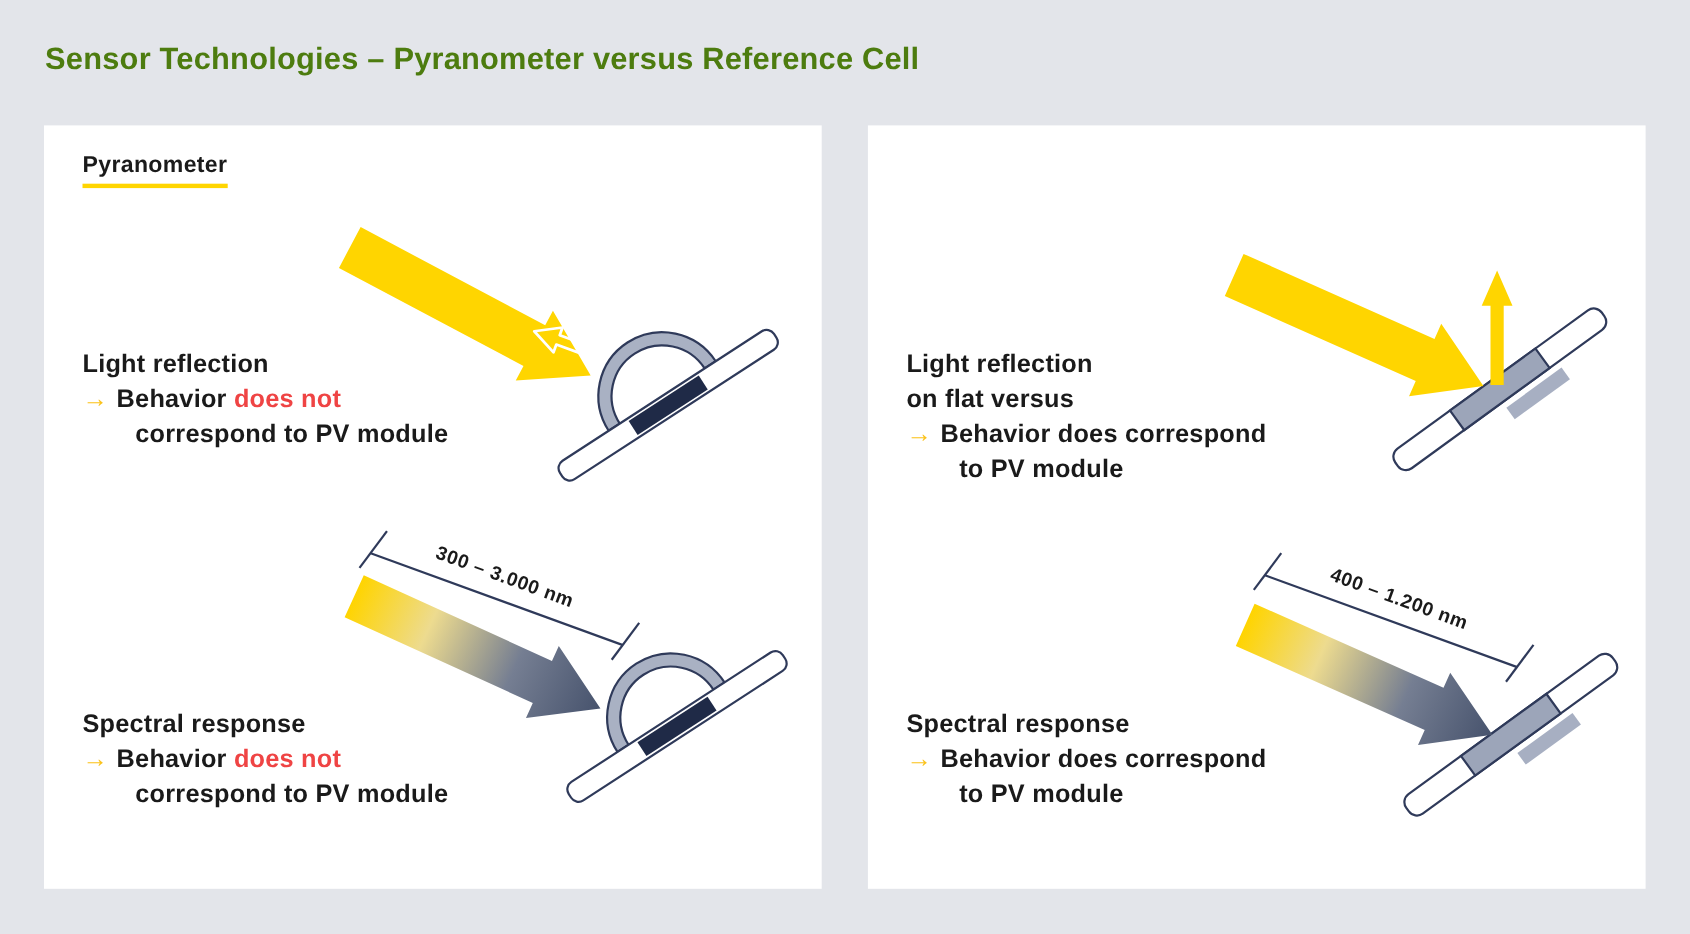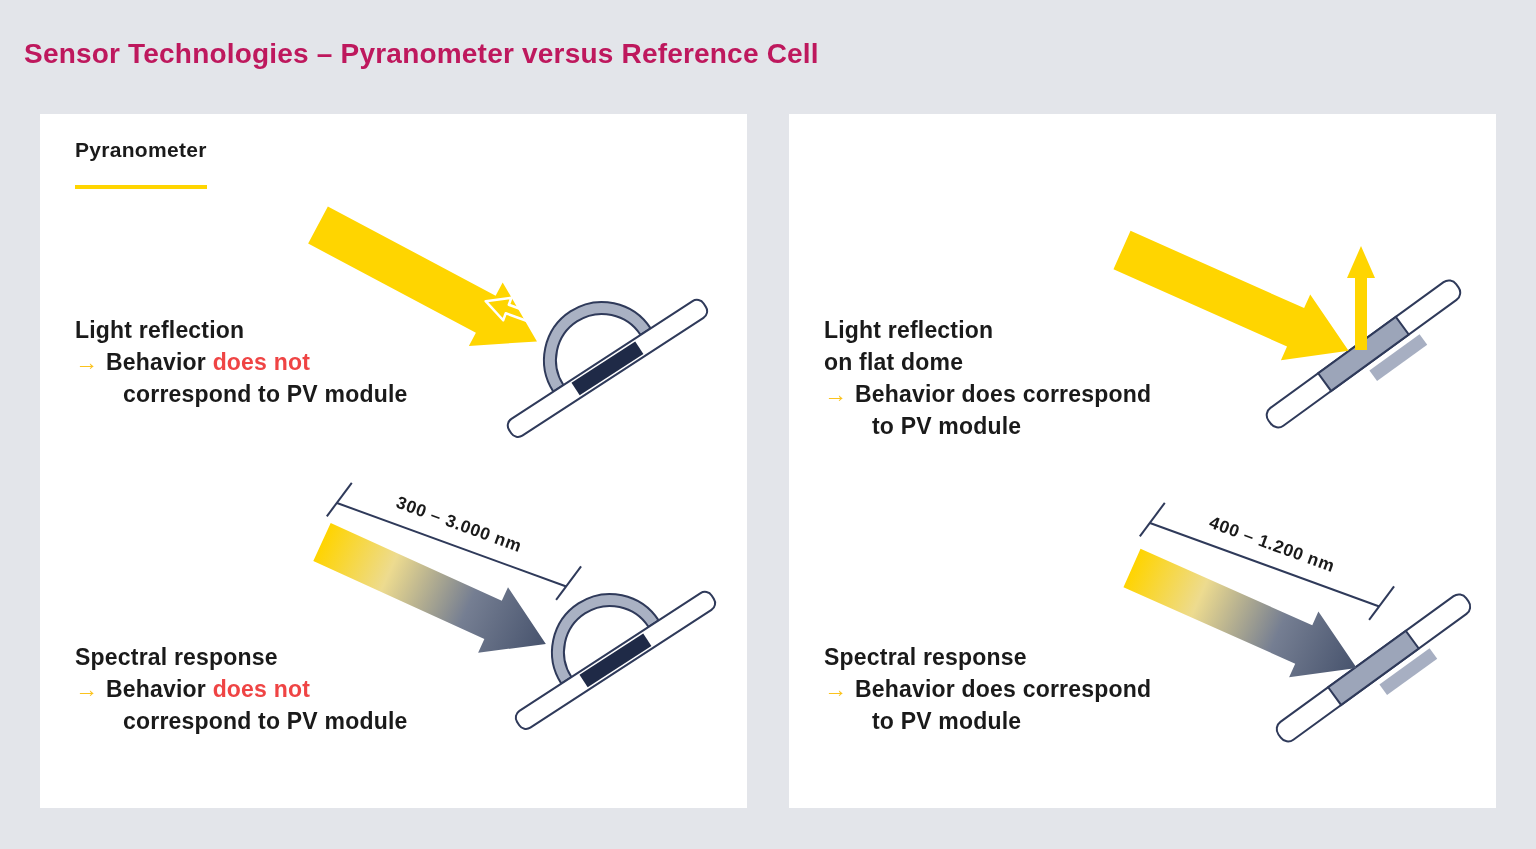--- a/index.html
+++ b/index.html
@@ -8,46 +8,46 @@
     background: #E3E5EA;
     font-family: "Liberation Sans", sans-serif;
     color: #1A1A1A;
     overflow: hidden;
     position: relative;
   }
   .stage { position: absolute; left: 0; top: 0; width: 1536px; height: 849px; }
 
   .main-title {
     position: absolute;
-    left: 24px; top: 38px;
+    left: 41px; top: 38px;
     font-size: 28px;
     font-weight: 700;
     letter-spacing: 0.2px;
-    color: #be185d;
+    color: #4d7c0f;
   }
 
   .panel {
     position: absolute;
     top: 114px;
     width: 707px;
     height: 694px;
     background: #FFFFFF;
   }
   .panel.left  { left: 40px; }
   .panel.right { left: 789px; }
 
   .panel-heading {
     position: absolute;
     left: 35px; top: 24px;
     font-size: 21px;
     font-weight: 700;
     letter-spacing: 0.3px;
     display: inline-block;
     border-bottom: 4px solid #FFD500;
-    padding-bottom: 23px;
+    padding-bottom: 5px;
   }
 
   .text-block {
     position: absolute;
     left: 35px;
     font-size: 23px;
     font-weight: 700;
     letter-spacing: 0.2px;
     line-height: 32px;
     color: #1A1A1A;
@@ -167,21 +167,21 @@
         <polygon points="0,-21 190,-21 190,-36 248,0 190,36 190,21 0,21" fill="#FFD500"></polygon>
       </g>
 
       <g transform="translate(281,130)">
         <polygon points="-6,0 -6,-72 -14,-72 0,-104 14,-72 6,-72 6,0" fill="#FFD500"></polygon>
       </g>
     </svg>
 
     <div class="text-block upper">
       <div>Light reflection</div>
-      <div>on flat dome</div>
+      <div>on flat versus</div>
       <div class="arrow-line">
         <span class="bullet-arrow">→</span>
         <span><span>Behavior does correspond</span><span class="hl"></span></span>
       </div>
       <div class="cont-line">to PV module</div>
     </div>
 
     <svg class="diagram svg-bottomR" width="400" height="330" viewBox="0 0 400 330">
       <defs>
         <linearGradient id="specGradR" x1="0" y1="0" x2="1" y2="0">

